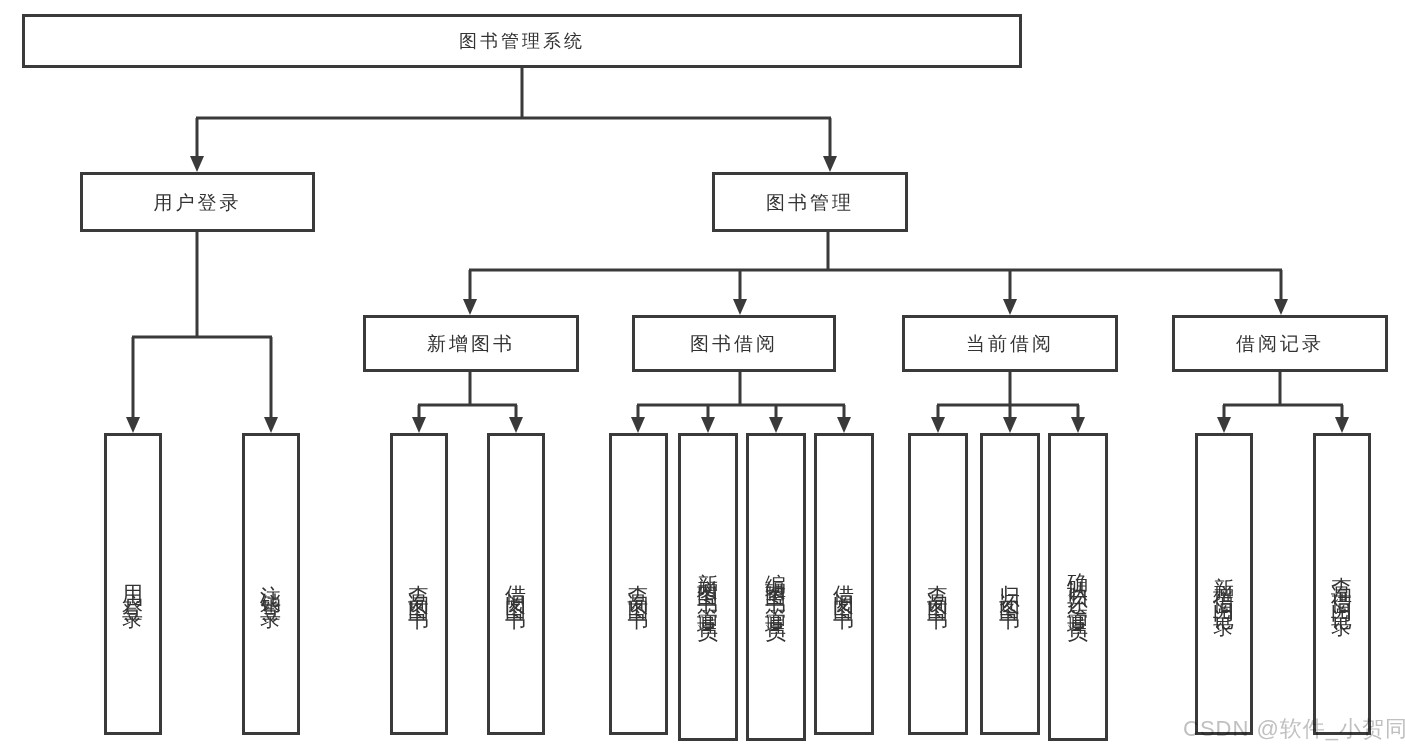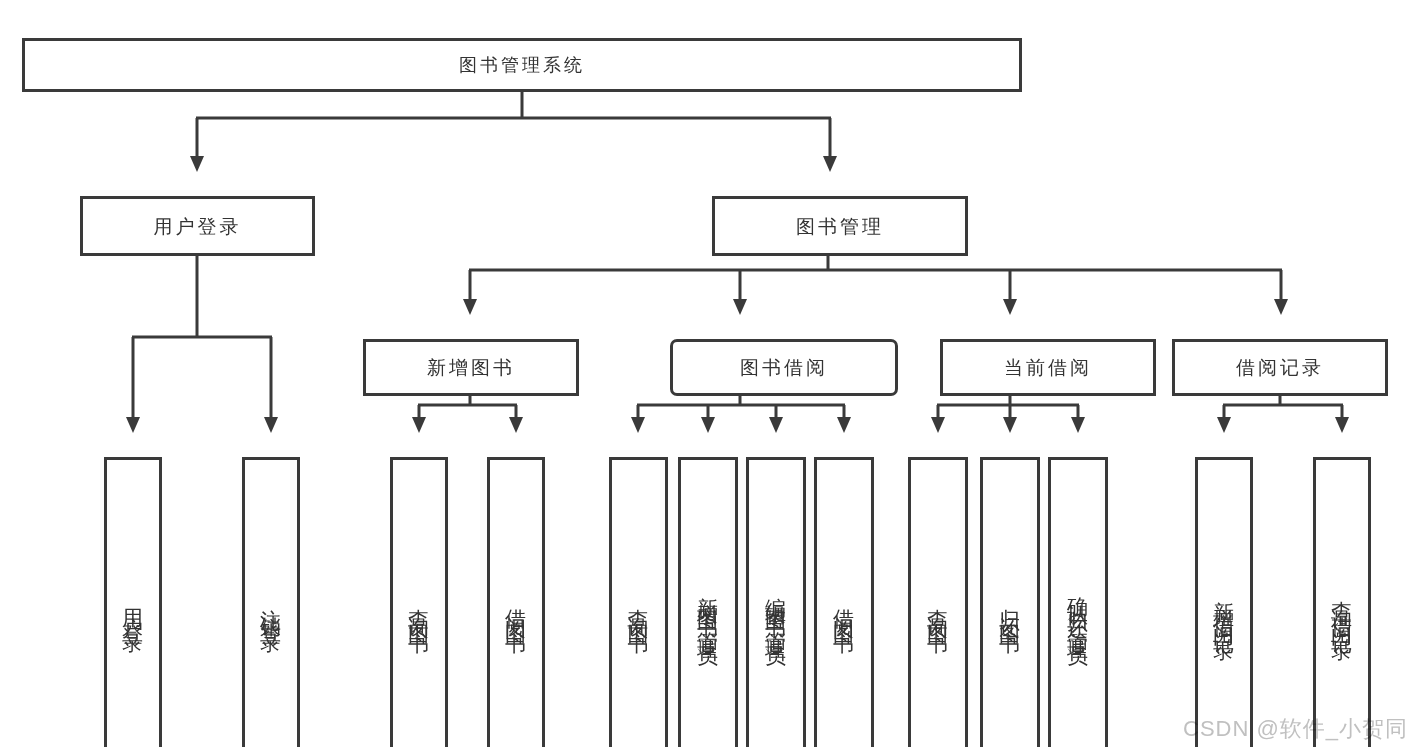--- a/index.html
+++ b/index.html
@@ -11,21 +11,21 @@
     position:relative;width:1405px;height:747px;background:var(--background);
     overflow:hidden;font-family:"Liberation Sans","DejaVu Sans",sans-serif;
   }
   .connectors{position:absolute;left:0;top:0;z-index:1;}
   .connectors path{stroke:var(--line);stroke-width:3;fill:none;}
   .connectors polygon{fill:var(--line);stroke:none;}
   .box{
     position:absolute;z-index:2;background:var(--fill);
     border:3px solid var(--border);box-sizing:border-box;
     display:flex;align-items:center;justify-content:center;
-    color:var(--text);line-height:1;margin-top:24px;
+    color:var(--text);line-height:1;
   }
   .h{font-size:19px;letter-spacing:3px;white-space:nowrap;}
   .root-label{font-size:18px;}
   .v{
     writing-mode:vertical-rl;text-orientation:mixed;
     font-size:21px;letter-spacing:8px;
   }
   .v.long{letter-spacing:7px;}
   .watermark{
     position:absolute;z-index:4;color:var(--watermark);
@@ -77,25 +77,25 @@
     <g>
       <path d="M1280 372 V405 M1223 405 H1343 M1224 405 V421 M1342 405 V421"></path>
       <polygon points="1217,417 1231,417 1224,433"></polygon>
       <polygon points="1335,417 1349,417 1342,433"></polygon>
     </g>
   </svg>
 
   <div class="box h root-label" style="left:22px;top:14px;width:1000px;height:54px;">图书管理系统</div>
 
   <div class="box h" style="left:80px;top:172px;width:235px;height:60px;">用户登录</div>
-  <div class="box h" style="left:712px;top:172px;width:256px;height:60px;">图书管理</div>
+  <div class="box h" style="left:712px;top:172px;width:196px;height:60px;">图书管理</div>
 
   <div class="box h" style="left:363px;top:315px;width:216px;height:57px;">新增图书</div>
-  <div class="box h" style="left:670px;top:315px;width:228px;height:57px;border-radius:7px;">图书借阅</div>
-  <div class="box h" style="left:940px;top:315px;width:216px;height:57px;">当前借阅</div>
+  <div class="box h" style="left:632px;top:315px;width:204px;height:57px;">图书借阅</div>
+  <div class="box h" style="left:902px;top:315px;width:216px;height:57px;">当前借阅</div>
   <div class="box h" style="left:1172px;top:315px;width:216px;height:57px;">借阅记录</div>
 
   <div class="box v" style="left:104px;top:433px;width:58px;height:302px;">用户登录</div>
   <div class="box v" style="left:242px;top:433px;width:58px;height:302px;">注销登录</div>
 
   <div class="box v" style="left:390px;top:433px;width:58px;height:302px;">查询图书</div>
   <div class="box v" style="left:487px;top:433px;width:58px;height:302px;">借阅图书</div>
 
   <div class="box v" style="left:609px;top:433px;width:59px;height:302px;">查询图书</div>
   <div class="box v long" style="left:678px;top:433px;width:60px;height:308px;">新增图书（管理员）</div>

